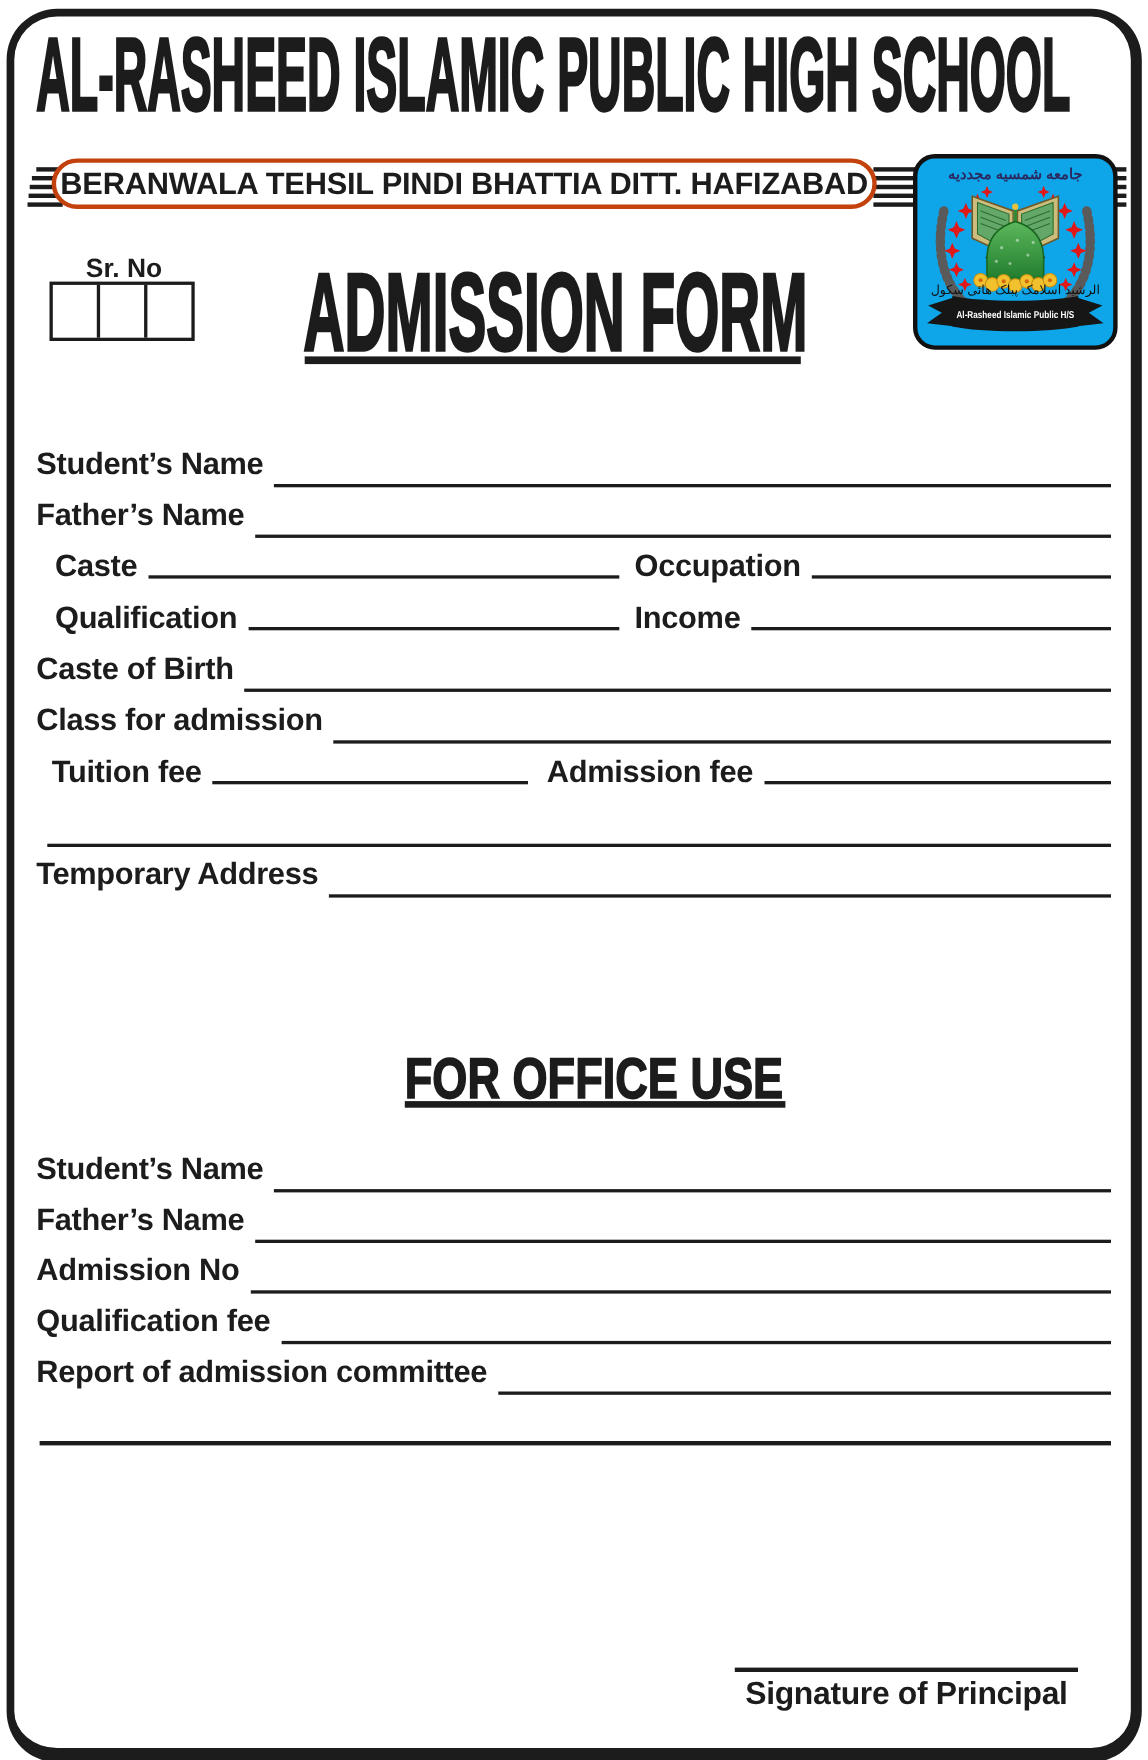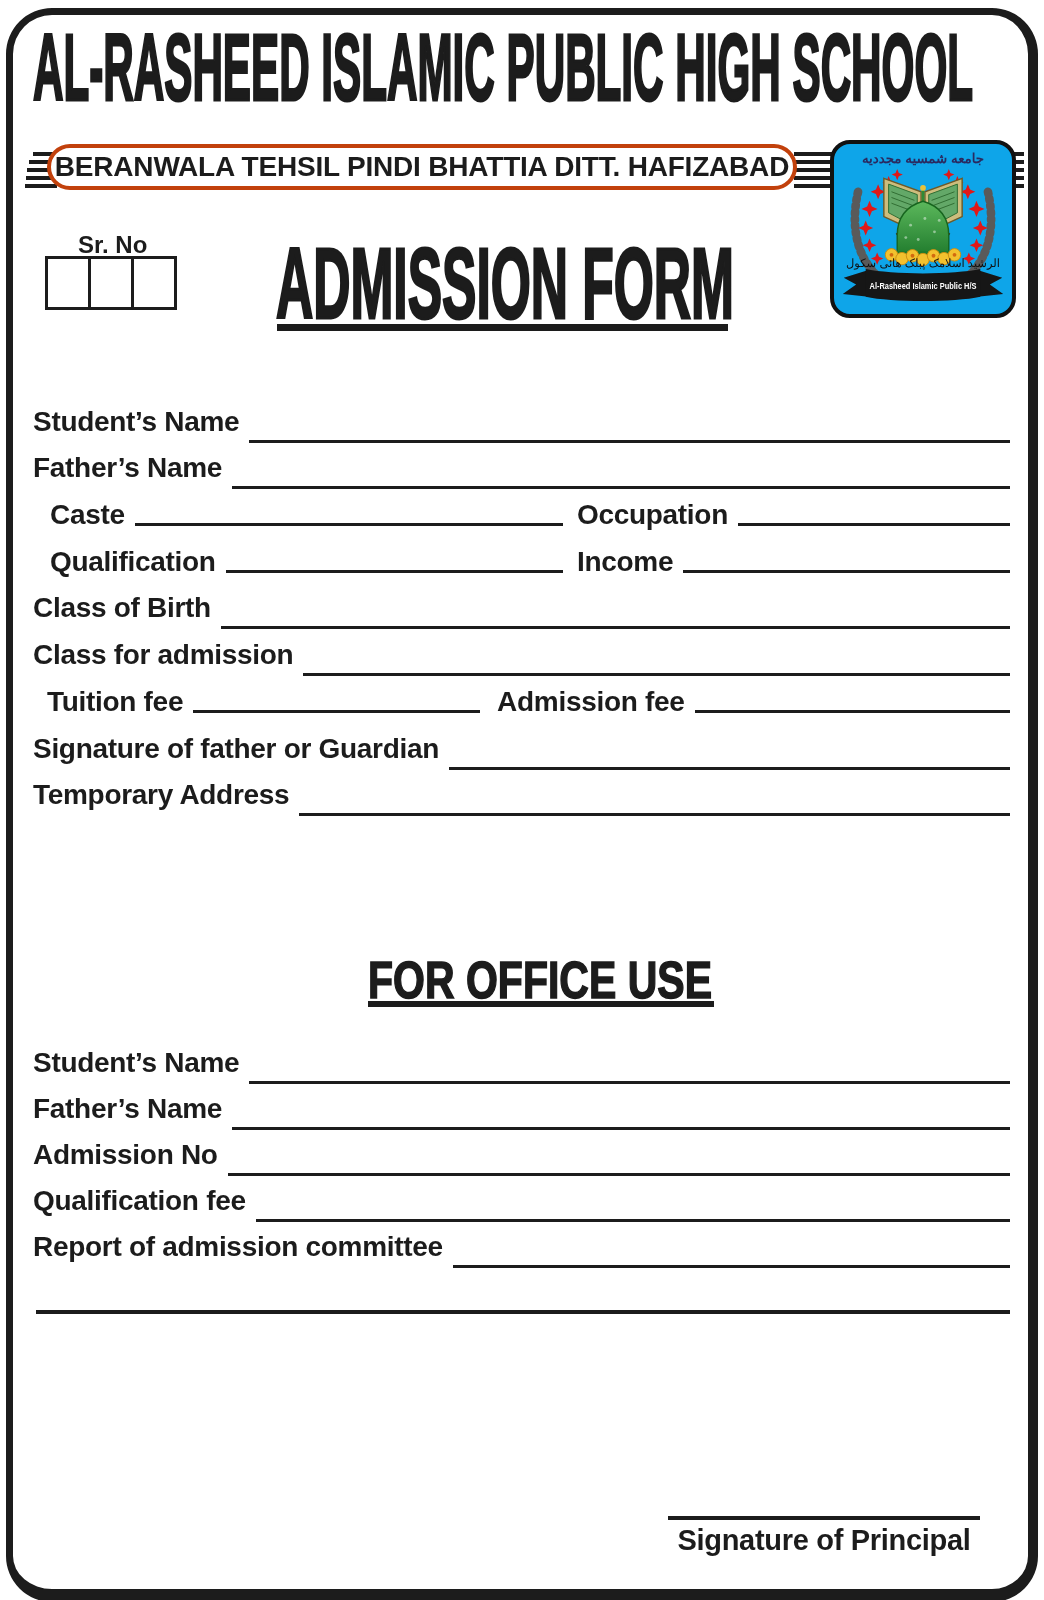--- a/index.html
+++ b/index.html
@@ -210,39 +210,38 @@
       <div class="col colL">
         <span class="flabel">Qualification</span>
         <span class="fline"></span>
       </div>
       <div class="col colR">
         <span class="flabel">Income</span>
         <span class="fline"></span>
       </div>
     </div>
     <div class="frow">
-      <span class="flabel">Class of Birth</span>
+      <span class="flabel">Caste of Birth</span>
       <span class="fline"></span>
     </div>
     <div class="frow">
       <span class="flabel">Class for admission</span>
       <span class="fline"></span>
     </div>
     <div class="frow">
       <div class="col colR">
         <span class="flabel">Tuition fee</span>
         <span class="fline"></span>
       </div>
       <div class="col colL">
         <span class="flabel">Admission fee</span>
         <span class="fline"></span>
       </div>
     </div>
     <div class="frow">
-      <span class="flabel">Signature of father or Guardian</span>
       <span class="fline"></span>
     </div>
     <div class="frow">
       <span class="flabel">Temporary Address</span>
       <span class="fline"></span>
     </div>
   </div>
 
 <svg class="abs" style="left:358px;top:952px;" width="364" height="54">
   <text x="182" y="46" text-anchor="middle" font-size="52" font-weight="bold" fill="#1c1c1c" stroke="#1c1c1c" stroke-width="1.5" textLength="344" lengthAdjust="spacingAndGlyphs">FOR OFFICE USE</text>

